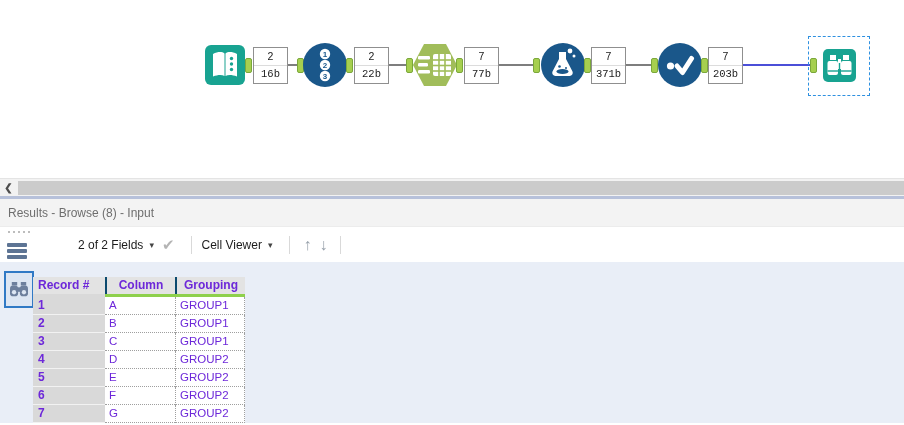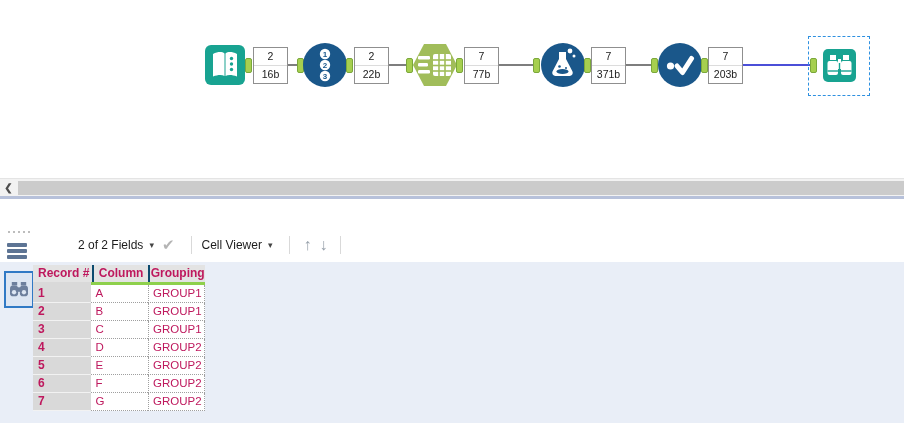--- a/index.html
+++ b/index.html
@@ -8,21 +8,21 @@
   #app { position:relative; width:904px; height:425px; background:#fff; overflow:hidden; }
 
   
   .canvas { position:absolute; left:0; top:0; width:904px; height:178px; background:#fff; }
   .tool { position:absolute; }
   .anchor { position:absolute; width:7px; height:15px; background:#a6cf4f; border:1px solid #7ba83a; border-radius:2px; }
   .conn { position:absolute; height:2px; background:#7e7e7e; top:64px; }
   .conn.selected { background:#4b4fd8; }
   .countbox { position:absolute; top:47px; width:35px; height:37px; background:#fff; border:1px solid #8f8f8f;
               font-size:10.5px; color:#1a1a1a; text-align:center; line-height:17px; }
-  .countbox .bytes { border-top:1px solid #dcdcdc; }
+  .countbox .bytes { border-top:1px solid #dcdcdc;font-family:Liberation Mono, monospace; }
   .selection-rect { position:absolute; border:1px dashed #2e90e0; background:transparent; }
   .annotation { position:absolute; left:533px; top:95px; width:97px; background:#fff; border:1px solid #9a9a9a;
                 padding:3px 4px; font-size:11px; font-weight:bold; color:#7a7a7a; line-height:15px; }
 
   
   .hscroll { position:absolute; left:0; top:178px; width:904px; height:18px; background:#f2f2f2; border-top:1px solid #e4e4e4; }
   .hscroll .btn { position:absolute; left:0; top:0; width:17px; height:18px; color:#4d4d4d; font-size:10px;
                   line-height:18px; text-align:center; font-weight:bold; }
   .hscroll .track { position:absolute; left:18px; top:2px; right:0; height:14px; background:#cbcbcb; }
   .blue-divider { position:absolute; left:0; top:196px; width:904px; height:3px; background:#b7c1da; }
@@ -41,21 +41,21 @@
   .drag-dots { position:absolute; left:8px; top:231px; display:flex; gap:3px; }
   .drag-dots i { width:2px; height:2px; background:#bdbdbd; display:block; }
   .bars-icon { position:absolute; left:7px; top:243px; width:20px; display:flex; flex-direction:column; gap:2px; }
   .bars-icon i { height:4px; background:#5d7494; border-radius:1px; display:block; }
 
   
   .grid-area { position:absolute; left:0; top:262px; width:904px; height:161px; background:#e9eef7; }
   .binoc-box { position:absolute; left:4px; top:9px; width:30px; height:37px; background:#dde6f3;
                border:2px solid #3079c5; display:flex; align-items:center; justify-content:center; }
 
-  .rtable { position:absolute; left:33px; top:3px; width:172px; font-size:12px; color:#be185d; }
+  .rtable { position:absolute; left:33px; top:15px; width:212px; font-size:12px; color:#6d28d9; }
   .thead { display:flex; height:17px; line-height:17px; }
   .th { background:#e3e3e3; font-weight:bold; }
   .th.record { width:72px; padding-left:5px; }
   .th.col { width:70px; text-align:center; border-left:2px solid #0c4a6e; }
   .greenrow { display:flex; height:3px; }
   .greenrow .g-record { width:72px; background:#d9d9d9; }
   .greenrow .g-bar { width:140px; background:#8ed04c; }
   .tr { display:flex; height:18px; line-height:17px; }
   .td.record { width:72px; background:#d9d9d9; font-weight:bold; padding-left:5px; border-bottom:1px solid #f2f2f2; }
   .td.data { width:70px; background:#fff; padding-left:4px; border-bottom:1px dotted #9f9f9f; font-size:11.5px; }
@@ -177,20 +177,21 @@
       </svg>
     </div>
   </div>
 
   <div class="hscroll">
     <div class="btn">❮</div>
     <div class="track"></div>
   </div>
   <div class="blue-divider"></div>
 
+  <div class="results-header">Results - Browse (8) - Input</div>
 
   <div class="drag-dots">
     <i></i>
       <i></i>
       <i></i>
       <i></i>
       <i></i>
   </div>
   <div class="bars-icon">
     <i></i>

